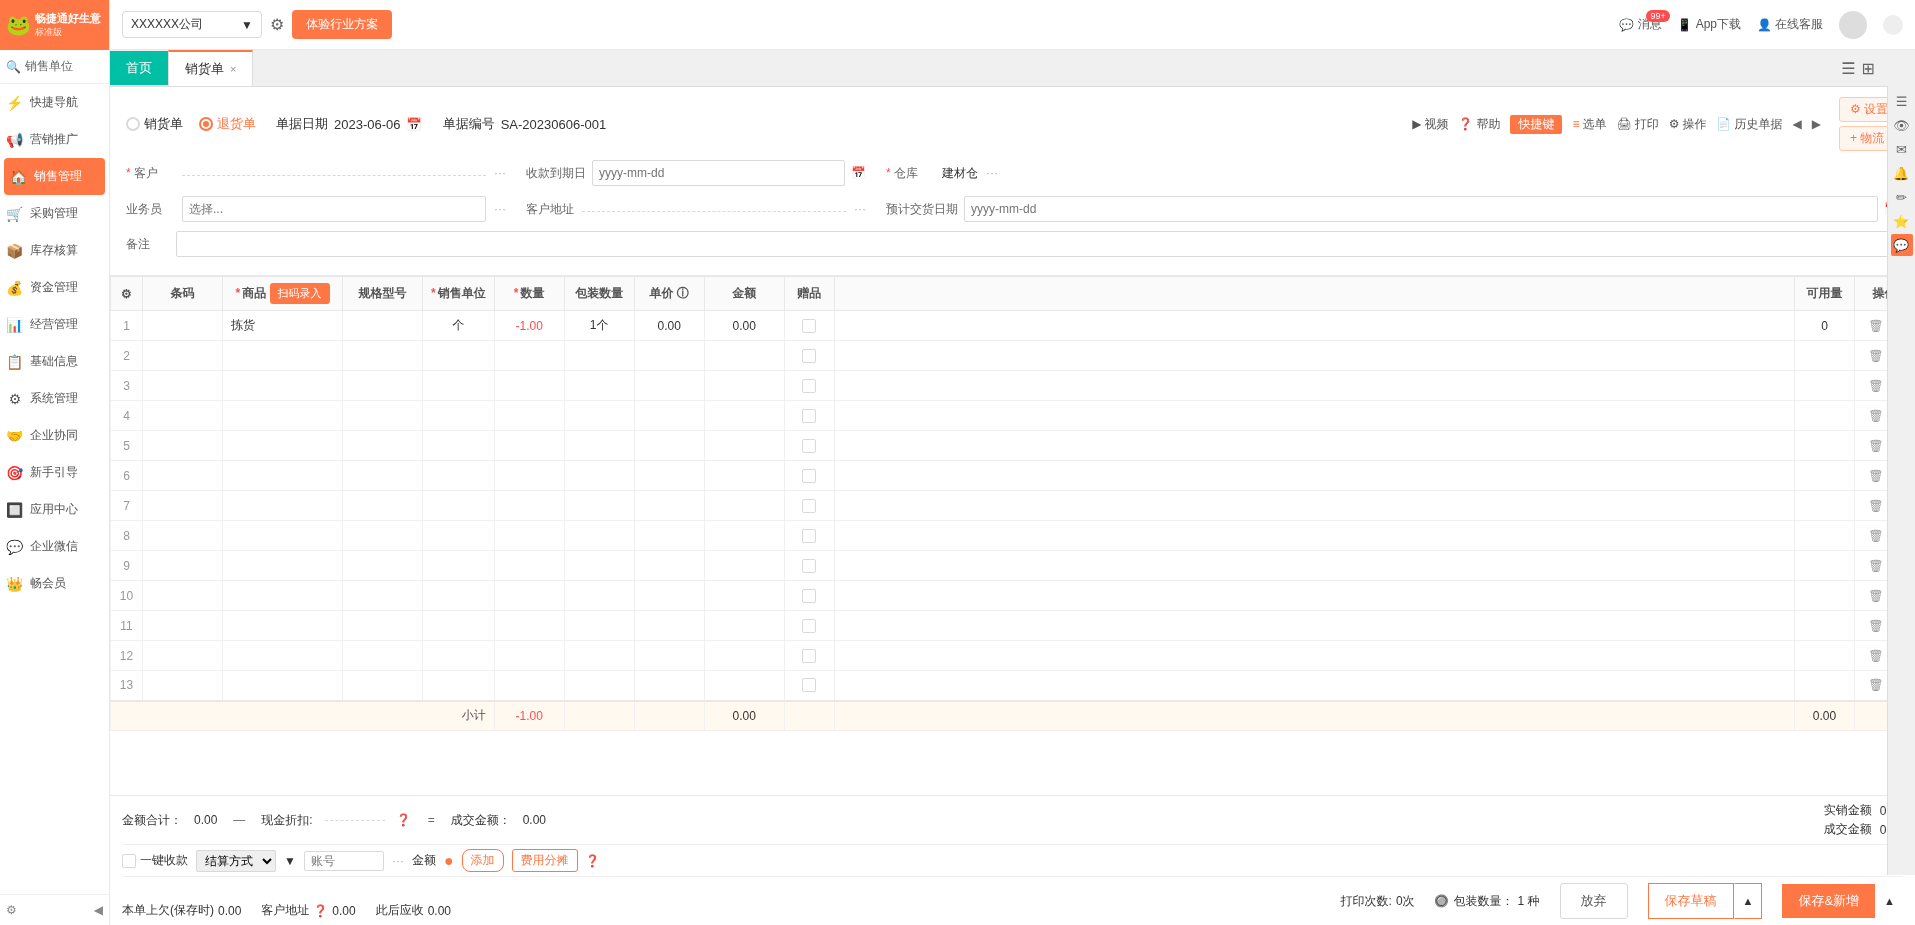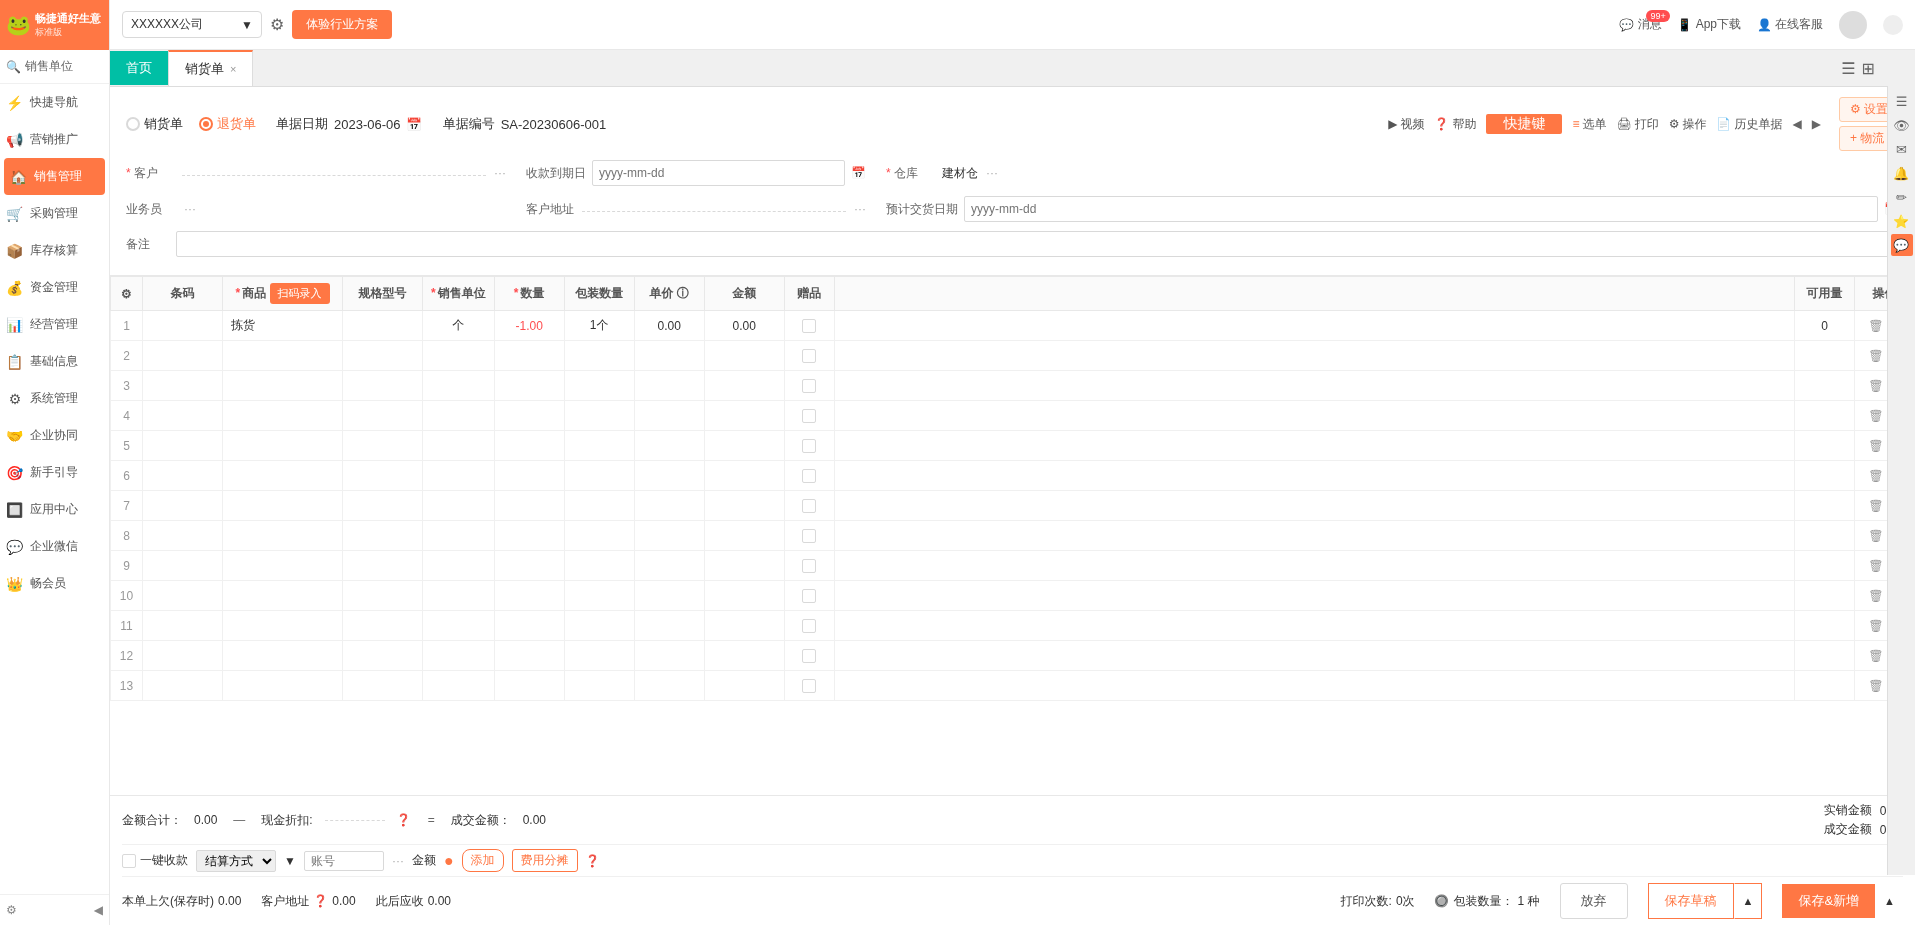--- a/index.html
+++ b/index.html
@@ -204,21 +204,21 @@
     .table-wrapper { overflow-x: auto; overflow-y: auto; flex: 1; }
 
     
     .footer-bar {
       background: #fff; border-top: 1px solid #e8e8e8; padding: 0 12px;
       display: flex; flex-direction: column; flex-shrink: 0;
     }
     .footer-amounts { padding: 6px 0; display: flex; align-items: center; gap: 12px; }
     .footer-payment { padding: 4px 0; display: flex; align-items: center; gap: 8px; border-top: 1px solid #f0f0f0; }
     .footer-status {
-      padding: 6px 0; display: flex; align-items: center; gap: 20px;
+      padding: 6px 0; display: flex; align-items: flex-end; gap: 20px;
       border-top: 1px solid #f0f0f0; font-size: 12px;
     }
 
     .col-settings { width: 32px; }
     .col-barcode { width: 80px; }
     .col-product { width: 120px; }
     .col-spec { width: 80px; }
     .col-unit { width: 70px; }
     .col-qty { width: 70px; }
     .col-pkgqty { width: 70px; }
@@ -381,21 +381,21 @@
       <div class="doc-actions">
         <div class="doc-action-item">
           <span>▶</span>
           <span>视频</span>
         </div>
         <div class="doc-action-item">
           <span>❓</span>
           <span>帮助</span>
         </div>
         <div class="doc-action-item">
-          <span style="background:#ff7744;color:white;padding:1px 17px;border-radius:2px;font-size:14px;">快捷键</span>
+          <span style="background:#ff7744;color:white;padding:1px 8px;border-radius:2px;font-size:12px;">快捷键</span>
         </div>
         <div class="doc-action-item">
           <span style="color:#ff7744;">≡</span>
           <span>选单</span>
         </div>
         <div class="doc-action-item">
           <span>🖨</span>
           <span>打印</span>
         </div>
         <div class="doc-action-item">
@@ -432,20 +432,21 @@
       <div class="form-field" style="margin-left:20px; flex:1;">
         <span class="form-label required">仓库</span>
         <span style="color:#333;">建材仓</span>
         <span class="dots-btn">···</span>
       </div>
     </div>
 
     <div class="form-row">
       <div class="form-field" style="max-width:380px;">
         <span class="form-label">业务员</span>
+        <input class="form-input" type="text" placeholder="选择..." style="width: 200px;">
         <span class="dots-btn">···</span>
       </div>
 
       <div class="form-field" style="max-width:340px; margin-left:20px;">
         <span class="form-label">客户地址</span>
         <span class="form-input-dots" style="width:180px;"></span>
         <span class="dots-btn">···</span>
       </div>
 
       <div class="form-field" style="margin-left:20px; flex:1;">
@@ -762,20 +763,31 @@
                   <div class="cell-checkbox"></div>
                 </div>
               </td>
       <td></td>
       <td></td>
       <td>
         <span style="cursor:pointer; color:#999; margin-right:4px;">🗑</span>
         <span style="cursor:pointer; color:#999;">⊞</span>
       </td>
     </tr>
+            <tr class="subtotal-row">
+    <td colspan="5" style="text-align:right; color:#555;">小计</td>
+    <td style="color:#ff4d4f;">-1.00</td>
+    <td></td>
+    <td></td>
+    <td>0.00</td>
+    <td></td>
+    <td></td>
+    <td>0.00</td>
+    <td></td>
+  </tr>
           </tbody>
       </table>
     </div>
   </div>
 
   <div class="footer-bar">
     <div class="footer-amounts">
       <span>金额合计：</span>
       <span>0.00</span>
       <span class="minus-sign">—</span>

